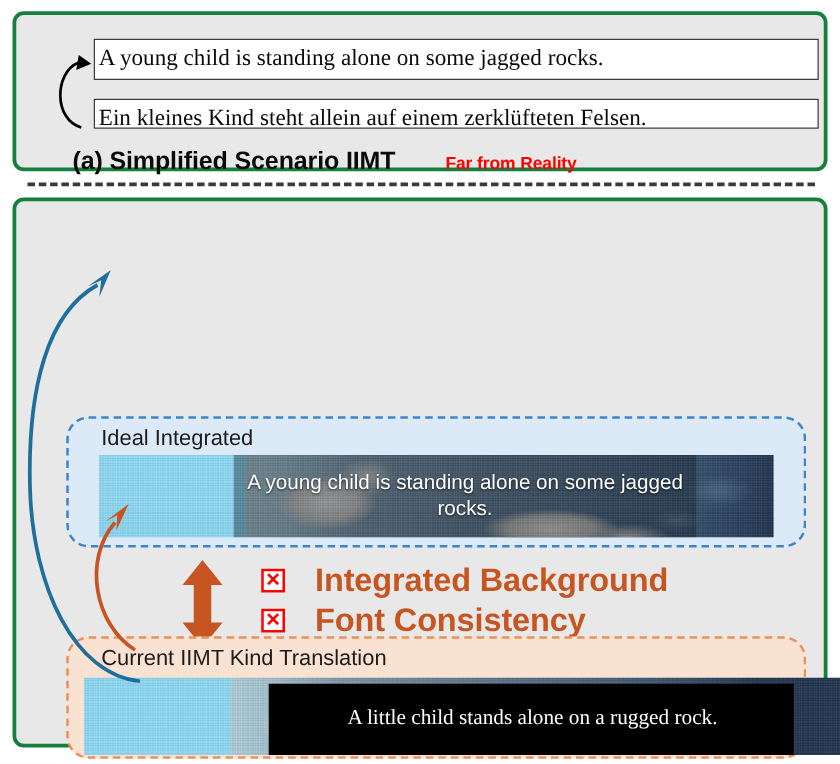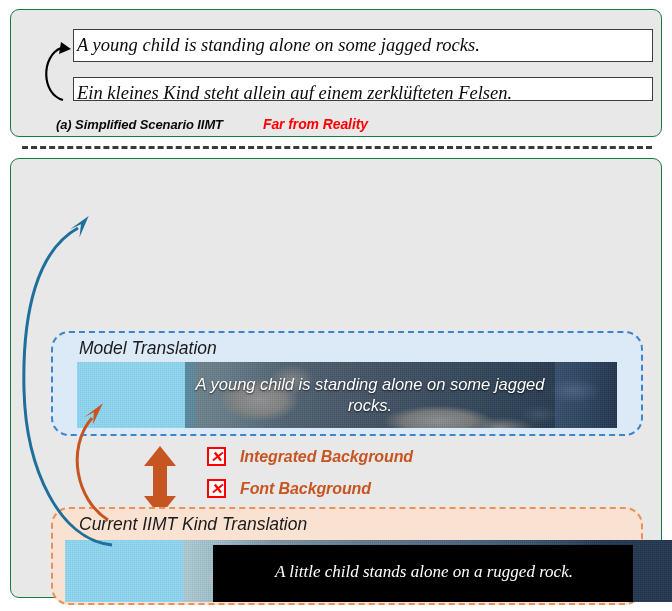--- a/index.html
+++ b/index.html
@@ -9,24 +9,23 @@
     font-family:"Liberation Sans", sans-serif;
     overflow:hidden;
     position:relative;
   }
   .root{position:absolute;left:0;top:0;width:672px;height:611px;}
 
   
   .panel{
     position:absolute;
     background:#e8e8e8;
-    border:1px solid #15803d;
+    border:3px solid #15803d;
     border-radius:9px;
     box-sizing:border-box;
-    font-style:italic;
   }
   #panel-a{left:10px;top:9px;width:652px;height:128px;}
   #panel-b{left:10px;top:158px;width:652px;height:440px;}
 
   
   #separator{
     position:absolute;left:22px;top:146px;width:630px;height:0;
     border-top:3px dashed #3a3a3a;
   }
 
@@ -43,21 +42,21 @@
     padding-left:3px;
     white-space:nowrap;
     overflow:hidden;
   }
   #textbox-en{left:62px;top:19px;width:580px;height:33px;}
   #textbox-de{left:62px;top:67px;width:580px;height:24px;}
 
   
   .caption-row{position:absolute;display:flex;align-items:baseline;}
   .cap-main{
-    font-weight:bold;font-size:13px;color:#0a0a0a;
+    font-weight:bold;font-size:20px;color:#0a0a0a;
     font-family:"Liberation Sans", sans-serif;letter-spacing:-0.1px;
   }
   .cap-tag{
     font-weight:bold;font-size:14px;
     font-family:"Liberation Sans", sans-serif;letter-spacing:-0.1px;
   }
   #caption-a{left:45px;top:106px;}
   #caption-a .cap-tag{margin-left:40px;color:#ff0000;}
 
   
@@ -158,21 +157,21 @@
   #req-2{left:196px;top:320px;}
   .xbox{
     width:19px;height:19px;box-sizing:border-box;
     border:2.5px solid #ff0000;
     display:flex;align-items:center;justify-content:center;
     color:#ff0000;font-weight:bold;font-size:15px;line-height:1;
     font-family:"Liberation Sans", sans-serif;
     background:#ffffff;
   }
   .req-text{
-    margin-left:14px;color:#c75522;font-weight:bold;font-size:16px;
+    margin-left:24px;color:#c75522;font-weight:bold;font-size:26px;
     font-family:"Liberation Sans", sans-serif;letter-spacing:-0.1px;
   }
 
   
   #arrow-layer{position:absolute;left:0;top:0;width:672px;height:611px;pointer-events:none;}
 </style>
 </head>
 <body>
 
 <div class="root">
@@ -192,21 +191,21 @@
       <span class="cap-main">(a)  Simplified Scenario IIMT</span>
       <span class="cap-tag">Far from Reality</span>
     </div>
   </div>
 
   <div id="separator"></div>
 
   <div class="panel" id="panel-b">
 
     <div class="subcard" id="card-ideal">
-      <span class="card-label">Model Translation</span>
+      <span class="card-label">Ideal Integrated</span>
     </div>
 
     <div class="photo" id="photo-ideal">
       <div class="ph-sky"></div>
       <div class="ph-rockL"></div>
       <div class="ph-rockM"></div>
       <div class="ph-rockR"></div>
       <div class="ph-band"></div>
       <div class="ph-grain"></div>
       <div class="ph-text">A young child is standing alone on some jagged rocks.</div>
@@ -215,21 +214,21 @@
     <svg id="double-arrow" viewBox="0 0 42 70">
       <polygon points="21,0 37,20 28,20 28,50 37,50 21,70 5,50 14,50 14,20 5,20" fill="#c75522"></polygon>
     </svg>
 
     <div class="req-row" id="req-1">
       <span class="xbox">✕</span>
       <span class="req-text">Integrated Background</span>
     </div>
     <div class="req-row" id="req-2">
       <span class="xbox">✕</span>
-      <span class="req-text">Font Background</span>
+      <span class="req-text">Font Consistency</span>
     </div>
 
     <div class="subcard" id="card-current">
       <span class="card-label">Current IIMT Kind Translation</span>
     </div>
 
     <div class="photo" id="photo-current">
       <div class="ph-sky"></div>
       <div class="ph-rockL"></div>
       <div class="ph-rockM"></div>

